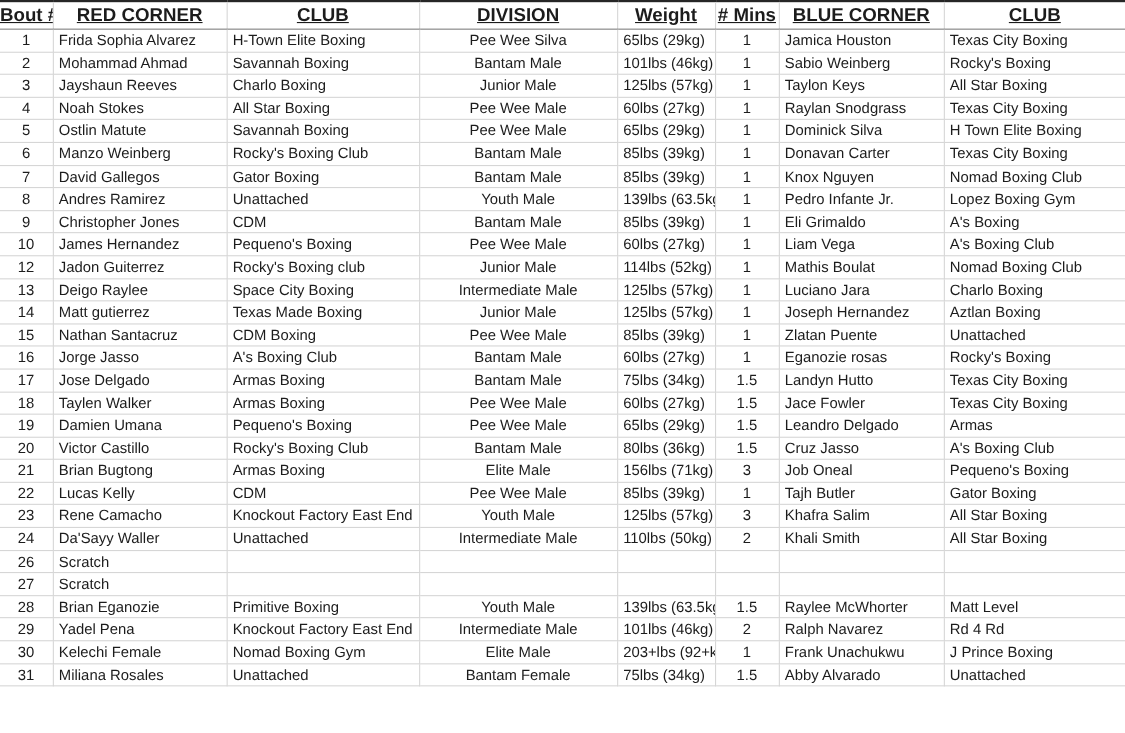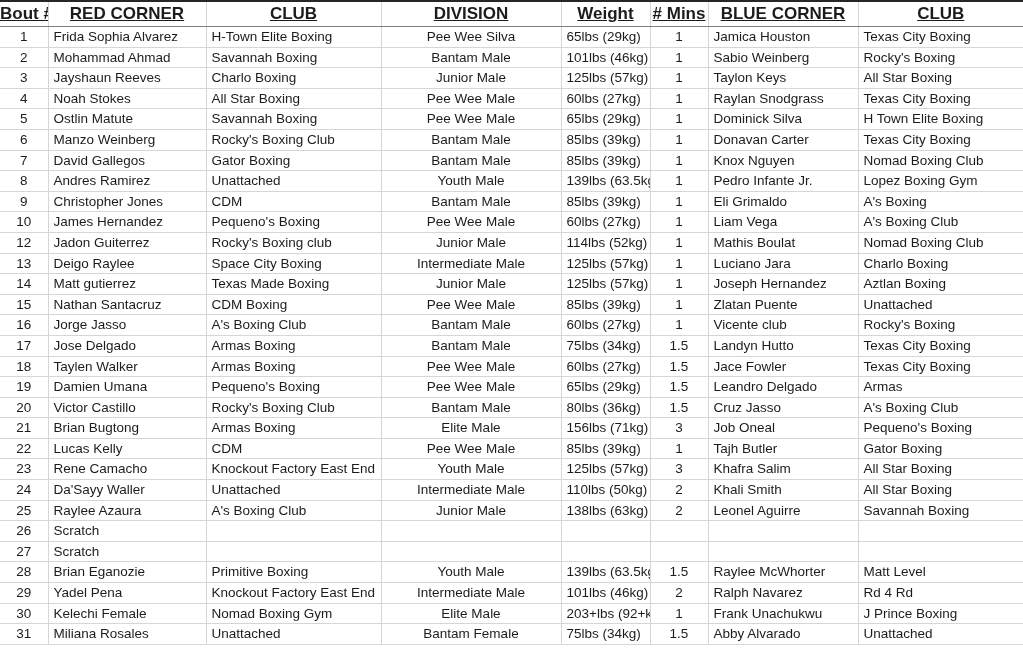--- a/index.html
+++ b/index.html
@@ -213,21 +213,21 @@
         <td class="al-left">Zlatan Puente</td>
         <td class="al-left">Unattached</td>
       </tr>
       <tr>
         <td class="al-center">16</td>
         <td class="al-left">Jorge Jasso</td>
         <td class="al-left">A's Boxing Club</td>
         <td class="al-center">Bantam Male</td>
         <td class="al-right">60lbs (27kg)</td>
         <td class="al-center">1</td>
-        <td class="al-left">Vicente club</td>
+        <td class="al-left">Eganozie rosas</td>
         <td class="al-left">Rocky's Boxing</td>
       </tr>
       <tr>
         <td class="al-center">17</td>
         <td class="al-left">Jose Delgado</td>
         <td class="al-left">Armas Boxing</td>
         <td class="al-center">Bantam Male</td>
         <td class="al-right">75lbs (34kg)</td>
         <td class="al-center">1.5</td>
         <td class="al-left">Landyn Hutto</td>
@@ -297,30 +297,20 @@
         <td class="al-center">24</td>
         <td class="al-left">Da'Sayy Waller</td>
         <td class="al-left">Unattached</td>
         <td class="al-center">Intermediate Male</td>
         <td class="al-right">110lbs (50kg)</td>
         <td class="al-center">2</td>
         <td class="al-left">Khali Smith</td>
         <td class="al-left">All Star Boxing</td>
       </tr>
       <tr>
-        <td class="al-center">25</td>
-        <td class="al-left">Raylee Azaura</td>
-        <td class="al-left">A's Boxing Club</td>
-        <td class="al-center">Junior Male</td>
-        <td class="al-right">138lbs (63kg)</td>
-        <td class="al-center">2</td>
-        <td class="al-left">Leonel Aguirre</td>
-        <td class="al-left">Savannah Boxing</td>
-      </tr>
-      <tr>
         <td class="al-center">26</td>
         <td class="al-left">Scratch</td>
         <td class="al-left"></td>
         <td class="al-center"></td>
         <td class="al-right"></td>
         <td class="al-center"></td>
         <td class="al-left"></td>
         <td class="al-left"></td>
       </tr>
       <tr>

